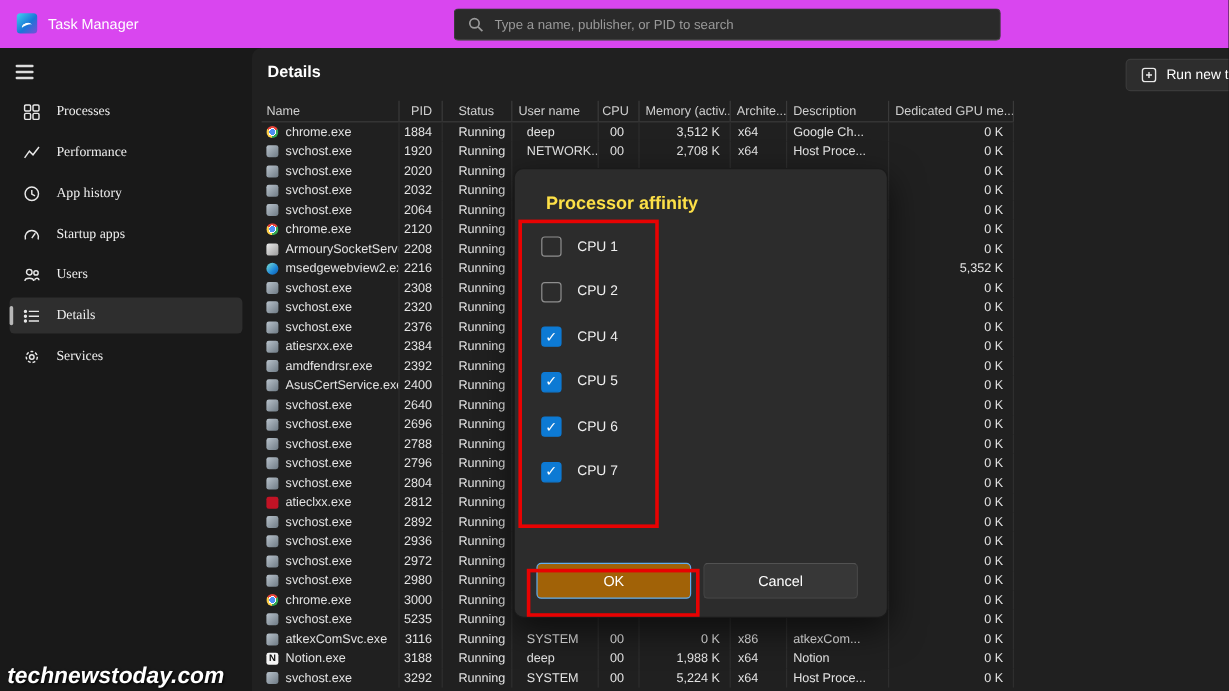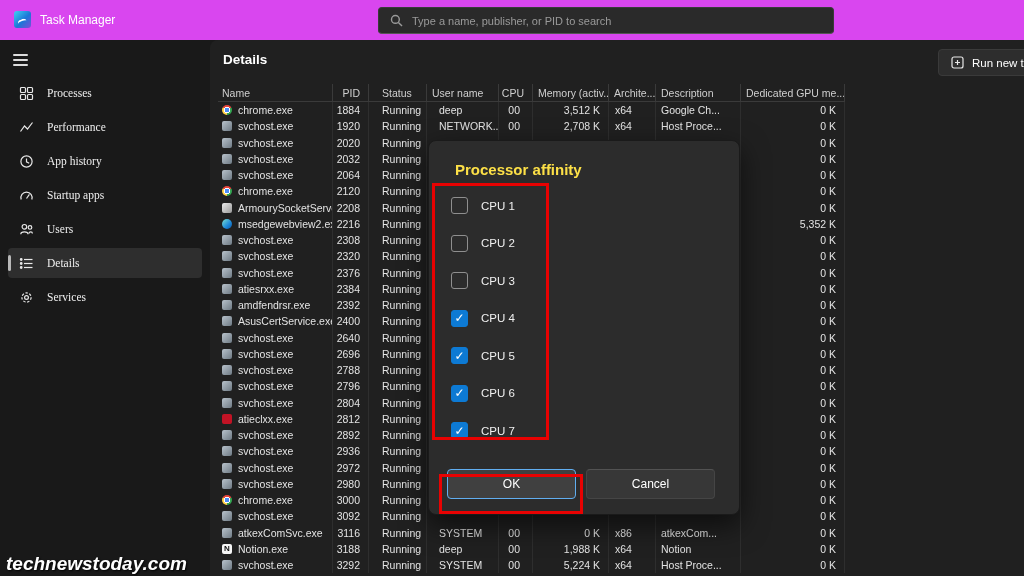--- a/index.html
+++ b/index.html
@@ -82,21 +82,21 @@
   .dialog-title { position:absolute; left:26px; top:20px; font-size:15px; font-weight:bold; color:#fde047; }
   .cpu-list { position:absolute; left:22px; top:46px; right:20px; }
   .cpu-row { height:37.5px; display:flex; align-items:center; gap:13px; cursor:pointer; }
   .cb { width:17px; height:17px; border-radius:3px; border:1px solid #8f8f8f; background:transparent;
     display:flex; align-items:center; justify-content:center; font-size:12px; color:#fff; flex:0 0 auto; }
   .cb.checked { background:#0d7ad4; border-color:#0d7ad4; }
   .cpu-label { font-size:11.5px; color:#f0f0f0; }
   .dialog-buttons { position:absolute; left:18px; right:24px; bottom:15px; display:flex; gap:10px; }
   .btn { flex:1; height:30px; border-radius:4px; font-size:12px; display:flex; align-items:center;
     justify-content:center; cursor:pointer; }
-  .btn-ok { background:#404040; border:1px solid #61aef0; color:#ffffff; }
+  .btn-ok { background:#a16207; border:1px solid #61aef0; color:#ffffff; }
   .btn-cancel { background:#373737; border:1px solid #454545; border-top-color:#525252; color:#ffffff; }
 
   
   .anno { position:absolute; border:3px solid #e80202; z-index:9; pointer-events:none; }
   .anno-cpus { left:432px; top:183px; width:117px; height:257px; }
   .anno-ok { left:439px; top:474px; width:144px; height:40px; }
 
   
   .watermark { position:absolute; left:6px; bottom:1px; z-index:10; font-size:19px; font-weight:bold;
     font-style:italic; color:#ffffff; text-shadow:1px 1px 2px rgba(0,0,0,0.9); }
@@ -556,21 +556,21 @@
     <div class="td td-mem"></div>
     <div class="td td-arch"></div>
     <div class="td td-desc"></div>
     <div class="td td-gpu">0 K</div>
   </div>
         <div class="trow grid-cols">
     <div class="td td-name">
       <span class="picon ic-gear"></span>
       <span>svchost.exe</span>
     </div>
-    <div class="td td-pid">3092</div>
+    <div class="td td-pid">5235</div>
     <div class="td td-status">Running</div>
     <div class="td td-user"></div>
     <div class="td td-cpu"></div>
     <div class="td td-mem"></div>
     <div class="td td-arch"></div>
     <div class="td td-desc"></div>
     <div class="td td-gpu">0 K</div>
   </div>
         <div class="trow grid-cols">
     <div class="td td-name">
@@ -622,24 +622,20 @@
     <div class="cpu-list">
         <div class="cpu-row">
     <span class="cb"></span>
     <span class="cpu-label">CPU 1</span>
   </div>
         <div class="cpu-row">
     <span class="cb"></span>
     <span class="cpu-label">CPU 2</span>
   </div>
         <div class="cpu-row">
-    <span class="cb"></span>
-    <span class="cpu-label">CPU 3</span>
-  </div>
-        <div class="cpu-row">
     <span class="cb checked">✓</span>
     <span class="cpu-label">CPU 4</span>
   </div>
         <div class="cpu-row">
     <span class="cb checked">✓</span>
     <span class="cpu-label">CPU 5</span>
   </div>
         <div class="cpu-row">
     <span class="cb checked">✓</span>
     <span class="cpu-label">CPU 6</span>

